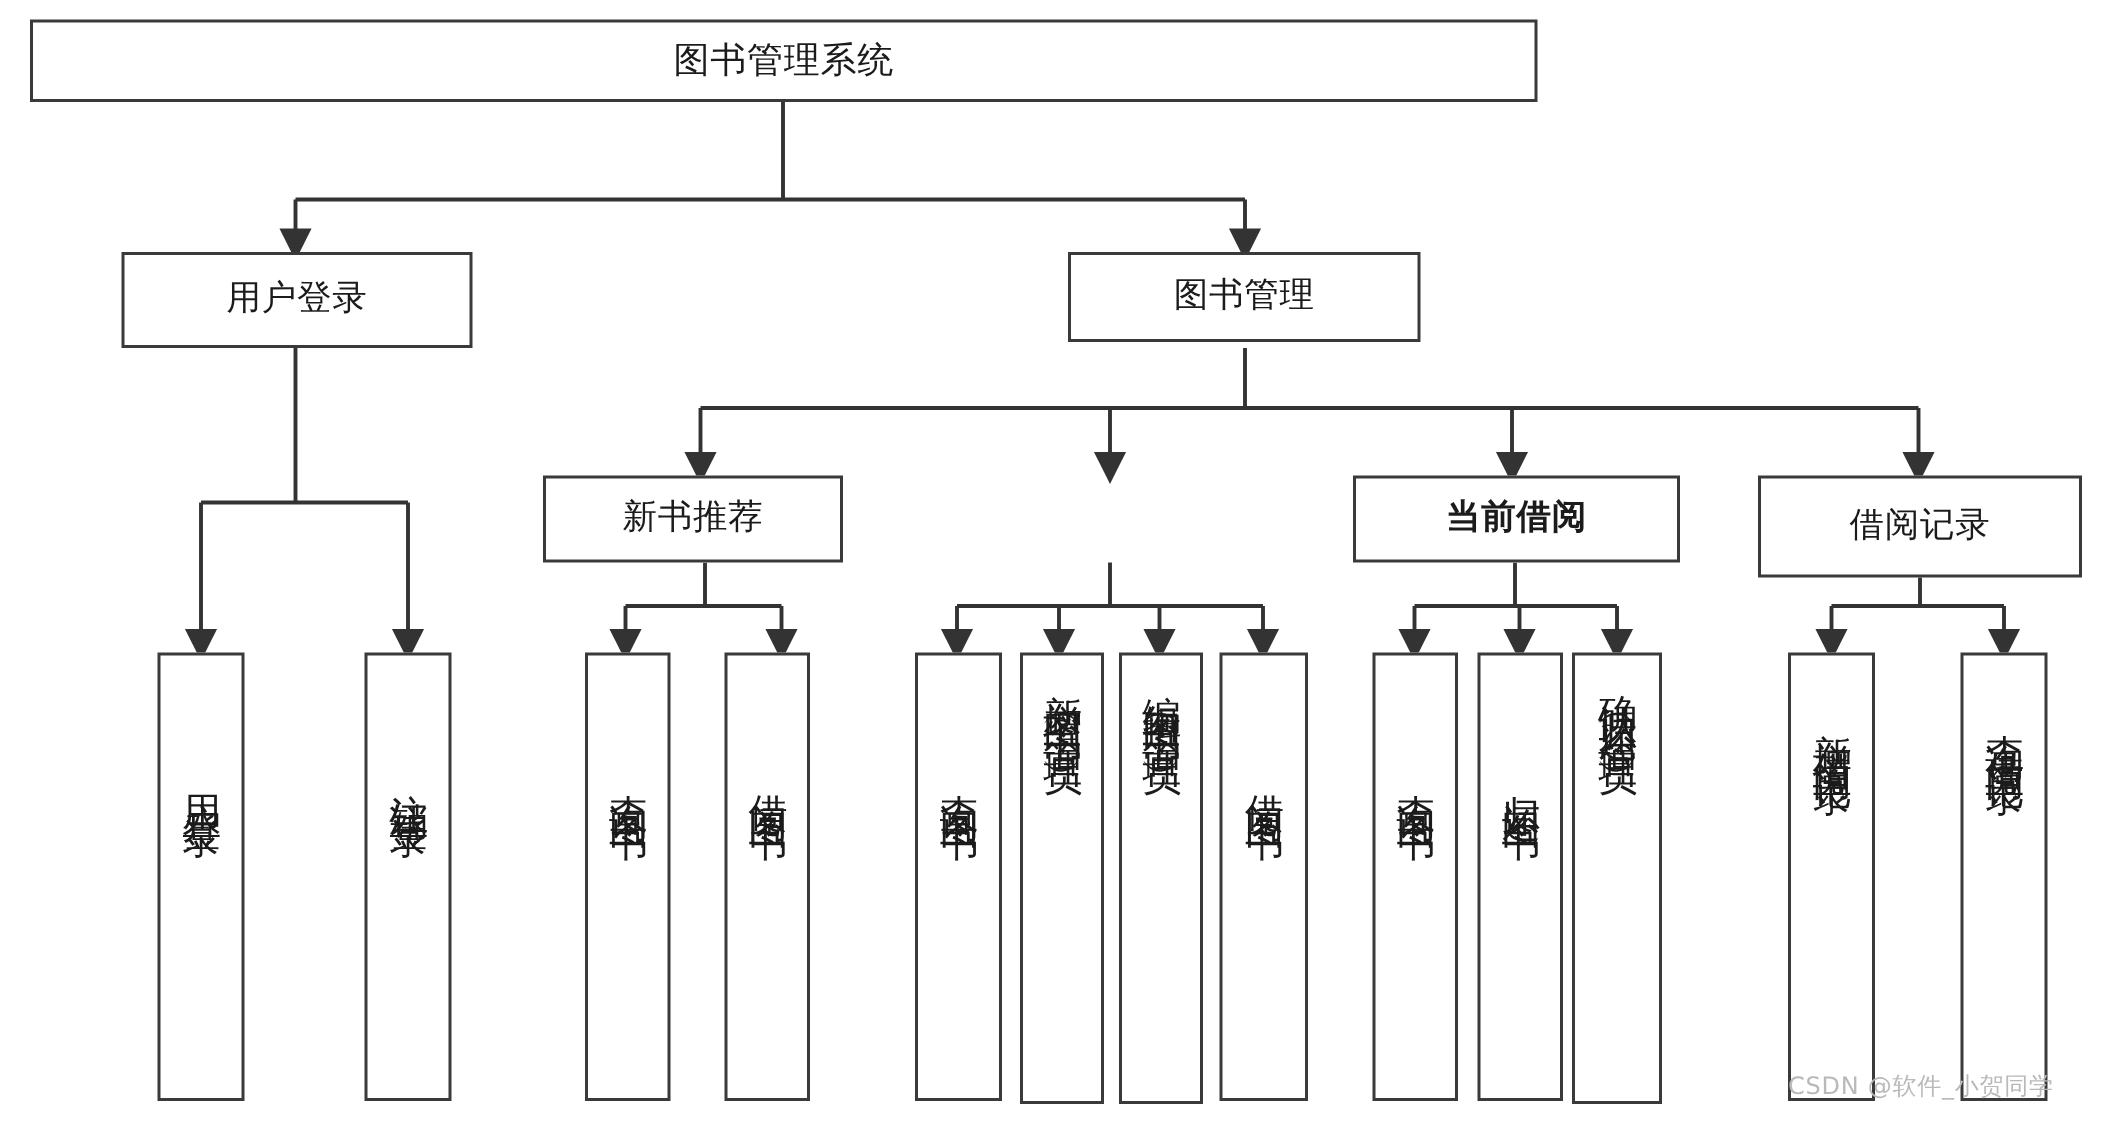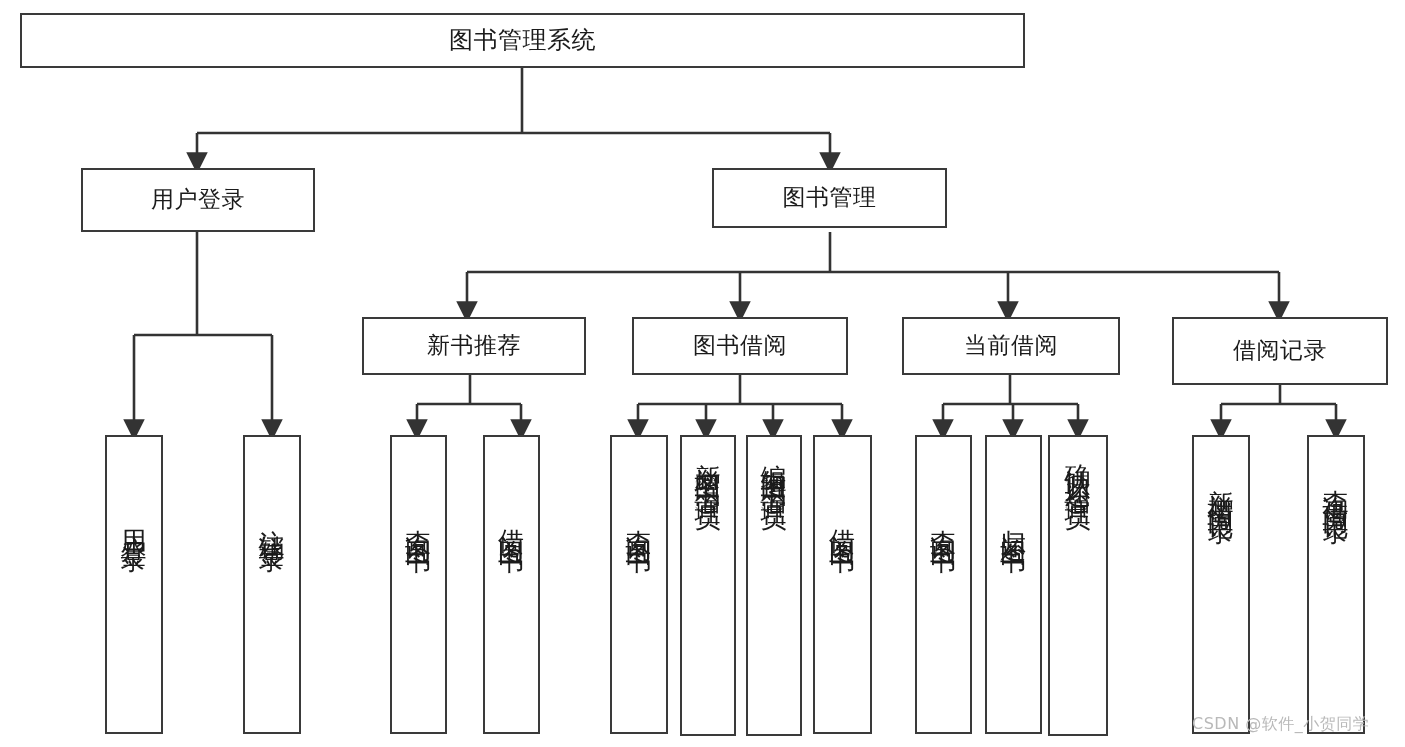--- a/index.html
+++ b/index.html
@@ -128,27 +128,24 @@
     <span class="lbl">图书管理系统</span>
   </div>
 
   <div class="node h" style="left:81px;top:168px;width:234px;height:64px;">
     <span class="lbl">用户登录</span>
   </div>
   <div class="node h" style="left:712px;top:168px;width:235px;height:60px;">
     <span class="lbl">图书管理</span>
   </div>
 
-  <div class="node h" style="left:362px;top:317px;width:224px;height:58px;">
+  <div class="node h" style="left:362px;top:317px;width:200px;height:58px;">
     <span class="lbl">新书推荐</span>
   </div>
-  <div class="node h" style="left:632px;top:317px;width:216px;height:58px;">
-    <span class="lbl">图书借阅</span>
-  </div>
-  <div class="node h" style="left:902px;top:317px;width:218px;height:58px;">
+  <div class="node h" style="left:902px;top:317px;width:218px;height:58px;font-weight:bold;">
     <span class="lbl">当前借阅</span>
   </div>
   <div class="node h" style="left:1172px;top:317px;width:216px;height:68px;">
     <span class="lbl">借阅记录</span>
   </div>
 
   <div class="node v" style="left:105px;top:435px;width:58px;height:299px;padding-top:72px;">
     <span class="lbl">用户登录</span>
   </div>
   <div class="node v" style="left:243px;top:435px;width:58px;height:299px;padding-top:72px;">

